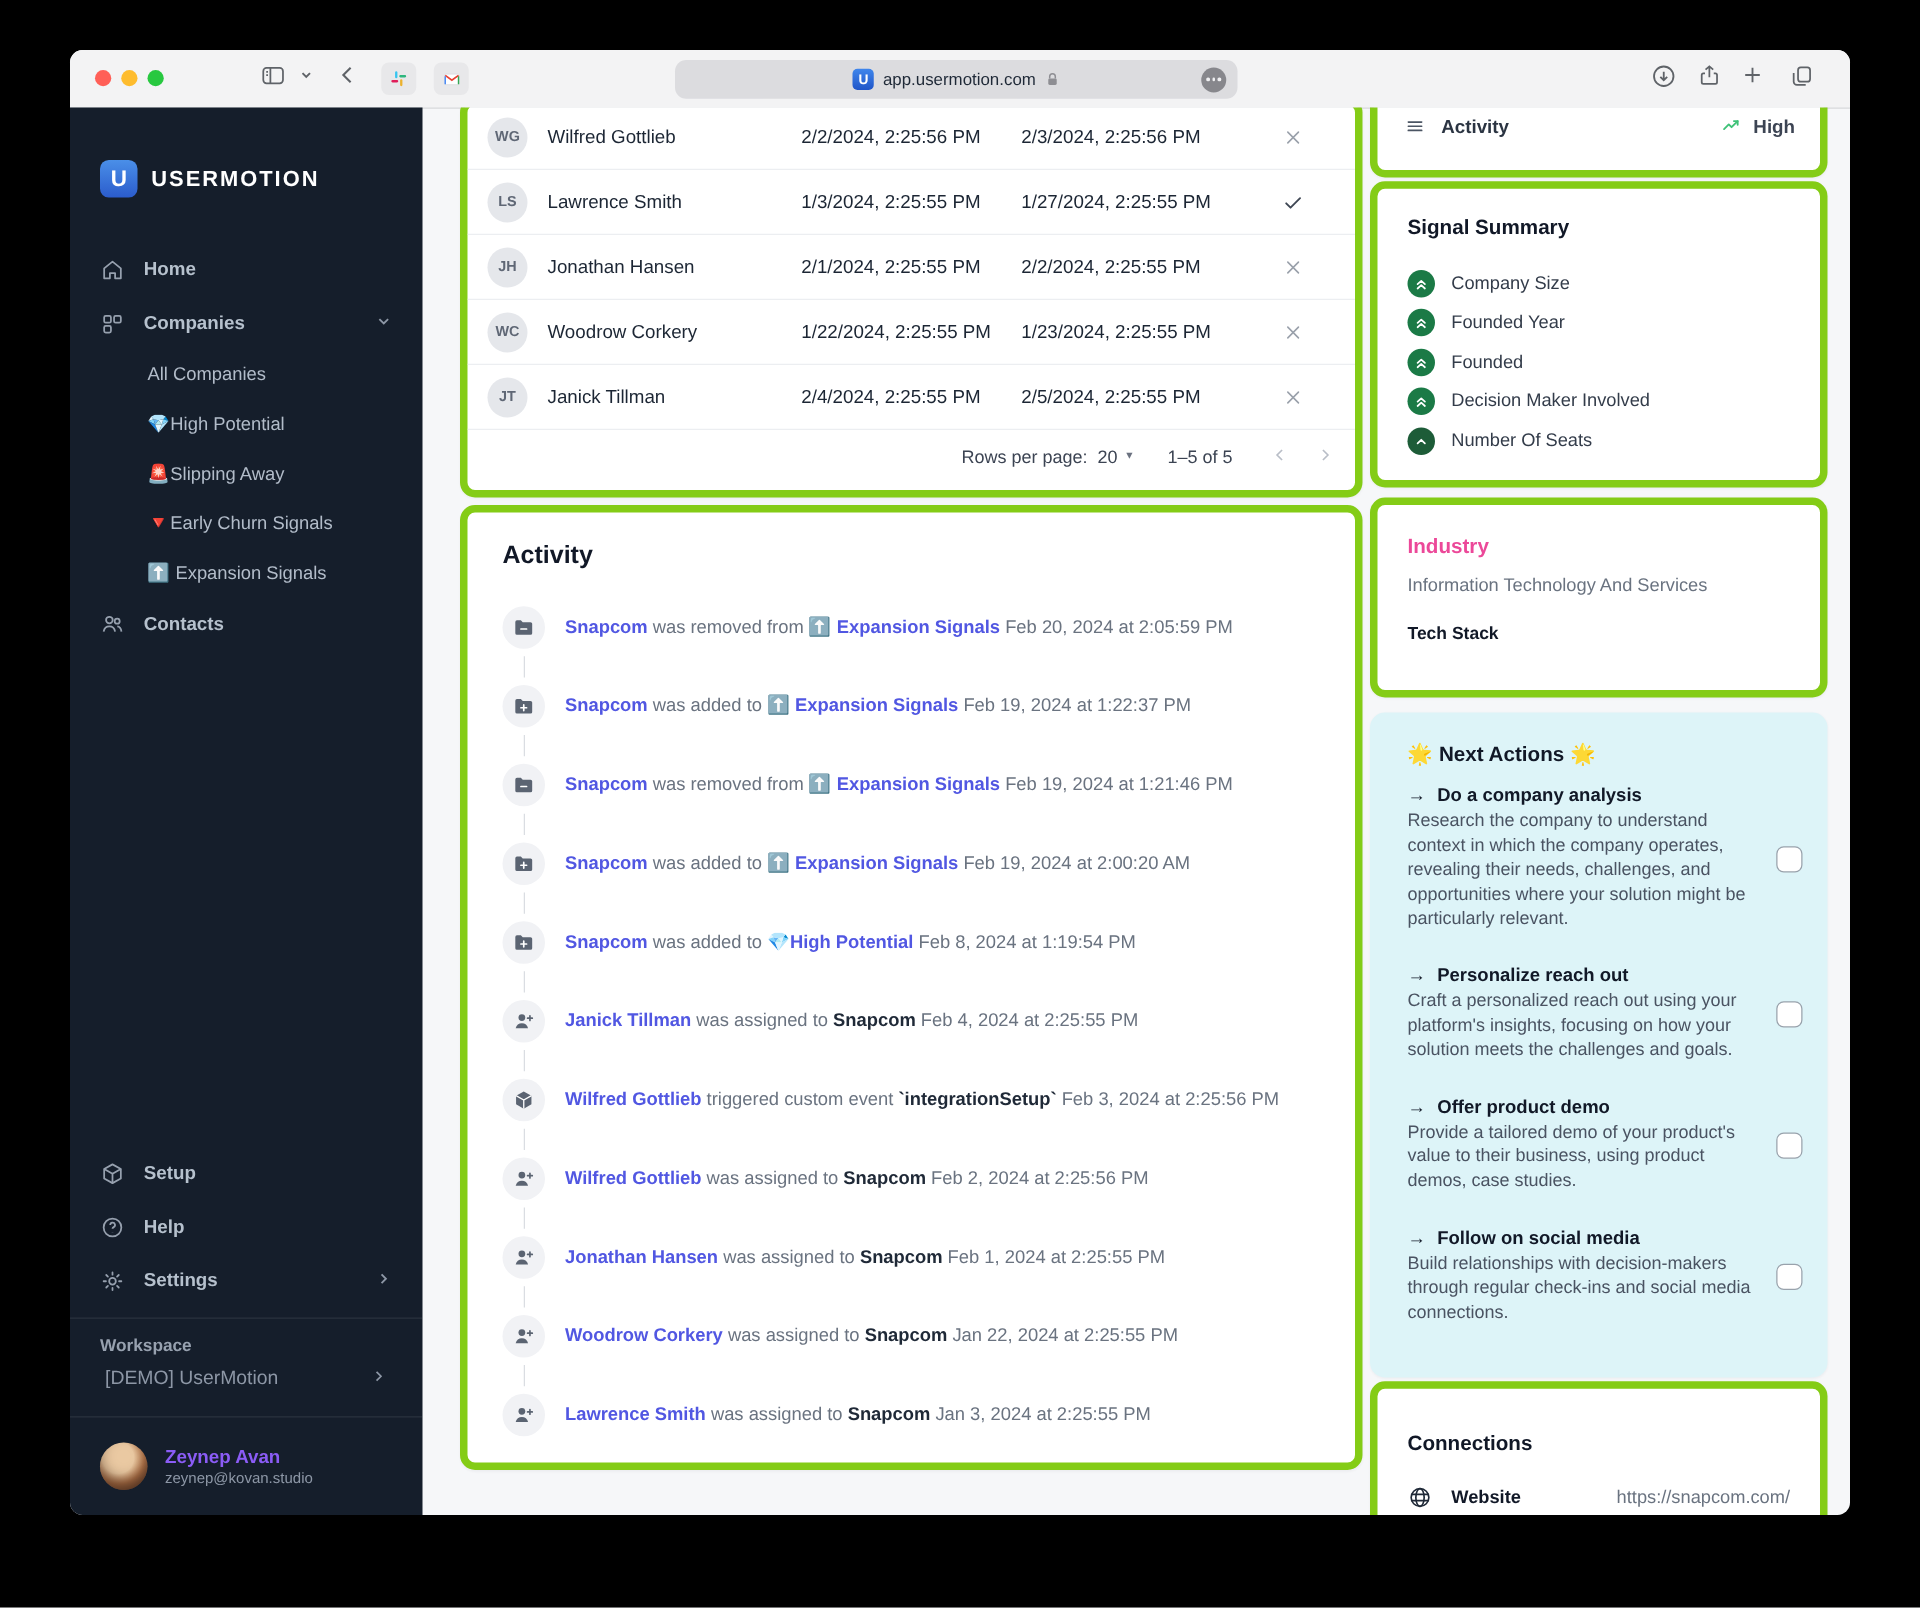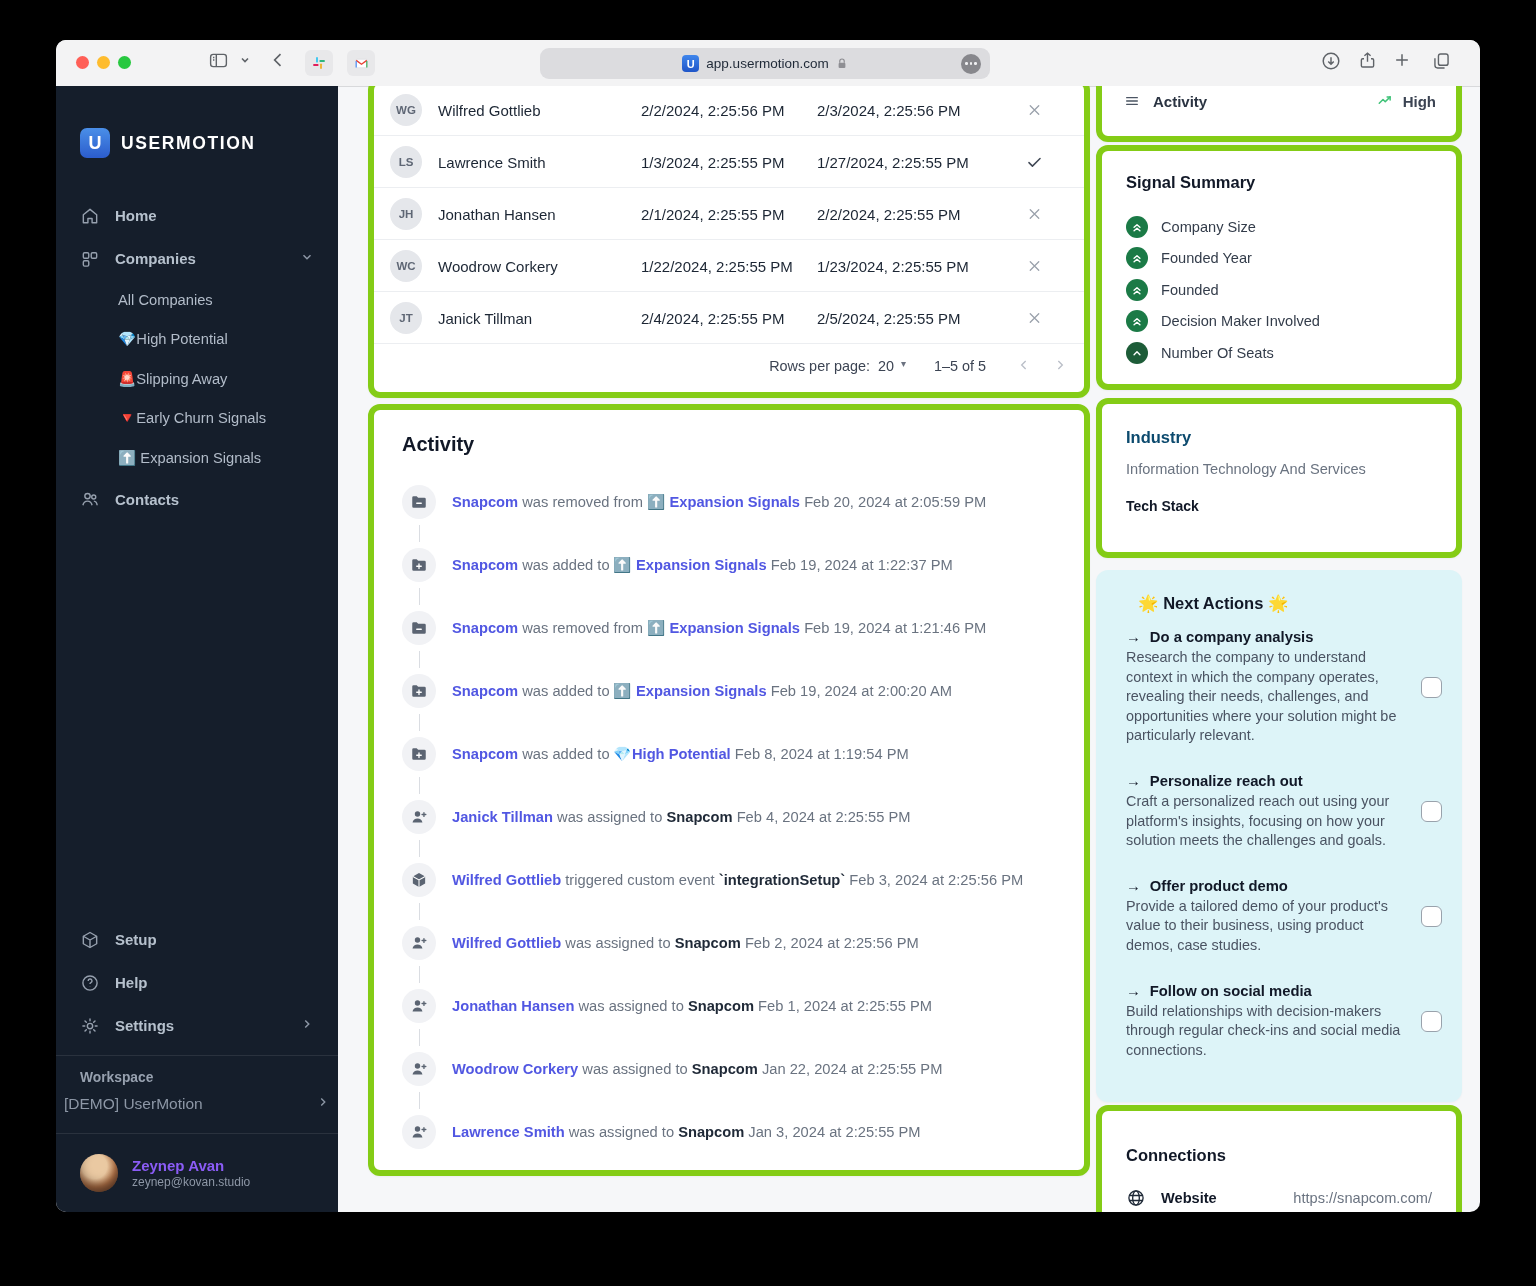--- a/index.html
+++ b/index.html
@@ -32,21 +32,21 @@
   .logo-txt{color:#fff;font-size:17.5px;font-weight:800;letter-spacing:1.6px}
   .nav{position:absolute;left:0;right:0;top:108px}
   .nav-item{display:flex;align-items:center;gap:15px;height:43px;padding:0 24px;color:#b6c1cd;
             font-size:15px;font-weight:600;cursor:default}
   .nav-item svg{flex:none}
   .nav-chev{margin-left:auto;color:#8d97a6}
   .sub-item{display:flex;align-items:center;height:39.5px;padding-left:62px;color:#b2bcc9;font-size:14.7px;font-weight:500}
   .side-bottom{position:absolute;left:0;right:0;bottom:0}
   .divider{border-top:1px solid rgba(255,255,255,.09);margin:8px 0}
   .ws-label{padding:6px 24px 0;color:#97a1af;font-size:13.8px;font-weight:700}
-  .ws-value{display:flex;align-items:flex-start;padding:10px 8px 12px;color:#8d97a6;font-size:15.5px}
+  .ws-value{display:flex;align-items:flex-start;padding:10px 28px 12px;color:#8d97a6;font-size:15.5px}
   .user-row{display:flex;align-items:center;gap:14px;padding:12px 24px 20px}
   .user-avatar{width:38px;height:38px;border-radius:50%;flex:none;
     background:radial-gradient(circle at 38% 32%,#eac9a2 0 36%,#b97a4e 60%,#6e4630 85%,#4b3020 100%);
     box-shadow:inset 0 -8px 10px rgba(60,35,20,.55)}
   .user-name{color:#8b5cf6;font-size:15px;font-weight:700;line-height:1.25}
   .user-email{color:#8d97a6;font-size:12px}
   
   .card{position:absolute;background:#fff;border:6px solid #84cc16;border-radius:12px;box-shadow:0 1px 2px rgba(16,24,40,.04)}
   
   .table-card{left:30px;top:-8px;width:710px;height:308px;overflow:hidden}
@@ -80,25 +80,25 @@
   .score-row{position:absolute;left:22px;right:20px;bottom:26px;display:flex;align-items:center;gap:13px;
              font-size:15px;font-weight:600;color:#2b3442}
   .score-right{margin-left:auto;display:flex;align-items:center;gap:8px;color:#3c4453}
   .signal-card{left:758px;top:59px;width:354px;height:233px}
   .s-title{position:absolute;left:24px;top:22px;font-size:16.5px;font-weight:700;color:#111827}
   .s-list{position:absolute;left:24px;top:60px;right:20px}
   .s-item{display:flex;align-items:center;gap:13px;height:31.5px;font-size:14.6px;color:#333c4a}
   .s-badge{width:22px;height:22px;border-radius:50%;background:#1b7a46;flex:none;display:flex;align-items:center;justify-content:center}
   .s-badge.single{background:#1d5c38}
   .industry-card{left:758px;top:312px;width:354px;height:148px}
-  .i-title{position:absolute;left:24px;top:24px;font-size:16.5px;font-weight:700;color:#0c4a6e}
+  .i-title{position:absolute;left:24px;top:24px;font-size:16.5px;font-weight:700;color:#ec4899}
   .i-value{position:absolute;left:24px;top:57px;font-size:14.6px;color:#6a7380}
   .i-tech{position:absolute;left:24px;top:94px;font-size:14px;font-weight:700;color:#111827}
   .na-card{left:758px;top:484px;width:354px;height:520px;background:#ddf4f8;border-color:#ddf4f8}
-  .na-title{position:absolute;left:36px;top:18px;font-size:16.5px;font-weight:700;color:#111827}
+  .na-title{position:absolute;left:24px;top:18px;font-size:16.5px;font-weight:700;color:#111827}
   .na-list{position:absolute;left:24px;top:53px;right:14px}
   .na-item{display:flex;align-items:center;margin-bottom:27px}
   .na-main{width:276px}
   .na-t{display:flex;gap:9px;font-size:14.8px;font-weight:700;color:#111827;margin-bottom:3px}
   .na-arrow{font-weight:400}
   .na-desc{font-size:14.4px;line-height:19.6px;color:#4a5362}
   .na-check{width:19px;height:19px;border:1.5px solid #99a2ac;border-radius:6px;background:#fff;margin-left:auto;flex:none}
   .conn-card{left:758px;top:1019px;width:354px;height:160px}
   .c-title{position:absolute;left:24px;top:35px;font-size:16.5px;font-weight:700;color:#111827}
   .c-row{position:absolute;left:24px;right:24px;top:77px;display:flex;align-items:center;gap:15px;font-size:14.6px}

